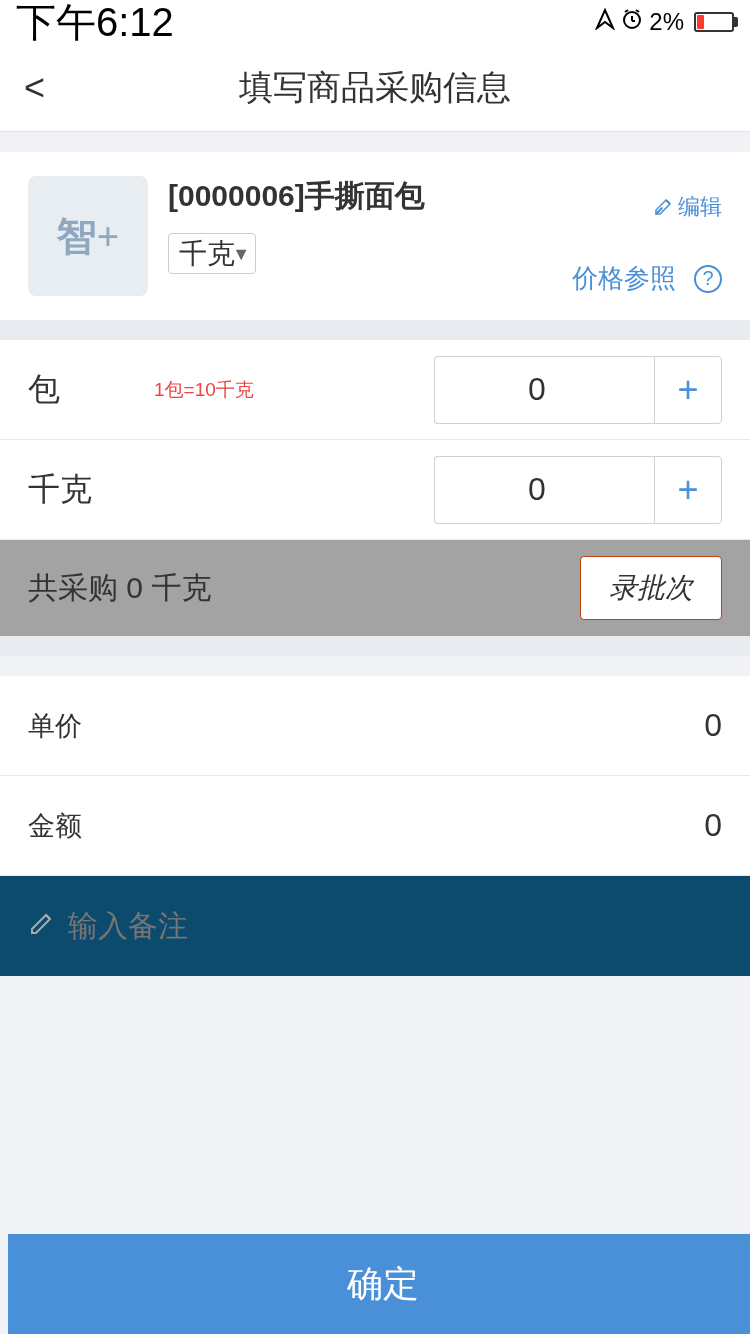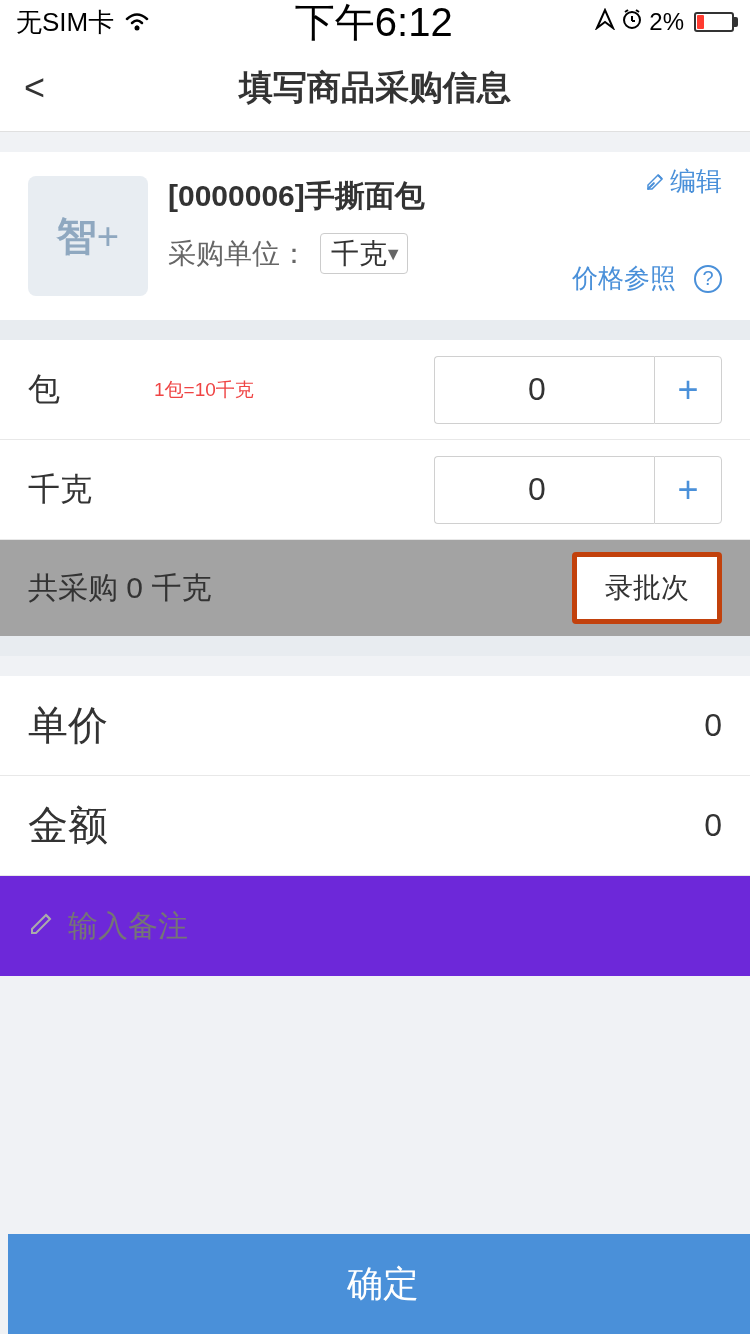--- a/index.html
+++ b/index.html
@@ -69,21 +69,21 @@
     }
     .nav-back {
       position: absolute;
       left: 24px;
       font-size: 36px;
       color: #333;
       cursor: pointer;
     }
     .nav-title {
       font-size: 34px;
-      font-weight: 700;
+      font-weight: 400;
       color: #333;
     }
 
     
     .product-card {
       background: #fff;
       margin-top: 20px;
       padding: 24px 28px;
       display: flex;
       align-items: flex-start;
@@ -145,23 +145,23 @@
       right: 6px;
       top: 50%;
       transform: translateY(-50%);
       font-size: 18px;
       color: #666;
       pointer-events: none;
     }
     .edit-btn {
       position: absolute;
       right: 28px;
-      top: 12px;
+      top: 40px;
       color: #4a90d9;
-      font-size: 26px;
+      font-size: 22px;
       display: flex;
       align-items: center;
       gap: 4px;
       cursor: pointer;
     }
     .price-ref {
       position: absolute;
       right: 28px;
       bottom: 24px;
       color: #4a90d9;
@@ -249,54 +249,55 @@
       justify-content: space-between;
       padding: 0 28px;
       height: 96px;
       background: #a3a3a3;
     }
     .summary-text {
       font-size: 30px;
       color: #333;
     }
     .batch-btn {
-      border: 5px solid #c2410c;
+      border: 1px solid #c2410c;
       border-radius: 4px;
       padding: 12px 28px;
       font-size: 28px;
       color: #333;
       background: #fff;
       cursor: pointer;
+      font-style: italic;
     }
 
     
     .price-section {
       background: #fff;
       margin-top: 20px;
     }
     .price-row {
       display: flex;
       align-items: center;
       justify-content: space-between;
       padding: 0 28px;
       height: 100px;
       border-bottom: 1px solid #e8e8e8;
     }
     .price-label {
-      font-size: 40px;
+      font-size: 27px;
       color: #333;
     }
     .price-value {
       font-size: 32px;
       color: #333;
     }
 
     
     .remark-section {
-      background: #6d28d9;
+      background: #0c4a6e;
       margin-top: 0;
       padding: 28px;
       display: flex;
       align-items: center;
       gap: 12px;
       min-height: 100px;
     }
     .pencil-icon {
       font-size: 30px;
       color: #aaa;
@@ -324,31 +325,20 @@
     .page-content {
       padding-bottom: 100px;
     }
   </style>
 </head>
 <body>
 
 <div class="page-content">
 
   <div class="status-bar">
-    <div class="status-left">
-      <span>无SIM卡</span>
-      <span>
-        <svg width="30" height="22" viewBox="0 0 30 22">
-          <path d="M15 18 L15 18" stroke="#000" stroke-width="3" stroke-linecap="round"></path>
-          <path d="M10 14 Q15 9 20 14" stroke="#000" stroke-width="2.5" fill="none" stroke-linecap="round"></path>
-          <path d="M5 10 Q15 1 25 10" stroke="#000" stroke-width="2.5" fill="none" stroke-linecap="round"></path>
-          <circle cx="15" cy="19" r="2.5" fill="#000"></circle>
-        </svg>
-      </span>
-    </div>
     <div class="status-center">下午6:12</div>
     <div class="status-right">
       <span>
         <svg width="20" height="22" viewBox="0 0 20 22">
           <polygon points="2,20 10,2 18,20 10,14" fill="none" stroke="#000" stroke-width="2"></polygon>
         </svg>
       </span>
       <span>
         <svg width="22" height="22" viewBox="0 0 22 22">
           <circle cx="11" cy="12" r="8" fill="none" stroke="#000" stroke-width="2"></circle>
@@ -370,21 +360,20 @@
     <div class="nav-title">填写商品采购信息</div>
   </div>
 
   <div class="product-card">
     <div class="product-image">
       <span class="product-image-inner">智+</span>
     </div>
     <div class="product-info">
       <div class="product-name">[0000006]手撕面包</div>
       <div class="product-unit-row">
-        <span class="product-unit-label">采购单位：</span>
         <div class="unit-select-wrapper">
           <select class="unit-select">
             <option>千克</option>
           </select>
         </div>
       </div>
     </div>
     <div class="edit-btn">
       <svg width="22" height="22" viewBox="0 0 22 22">
         <rect x="2" y="14" width="10" height="2" rx="1" transform="rotate(-45 7 15)" fill="#4a90d9"></rect>

